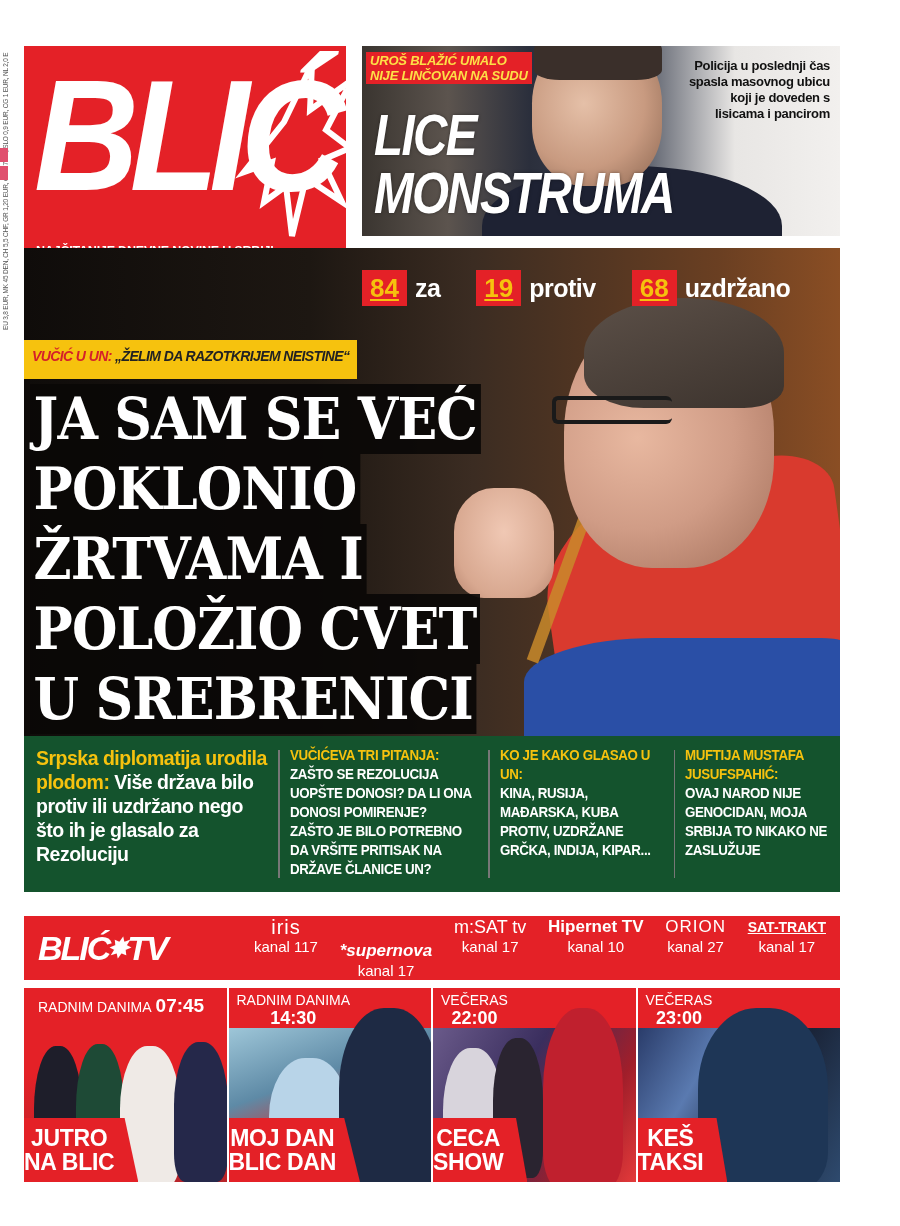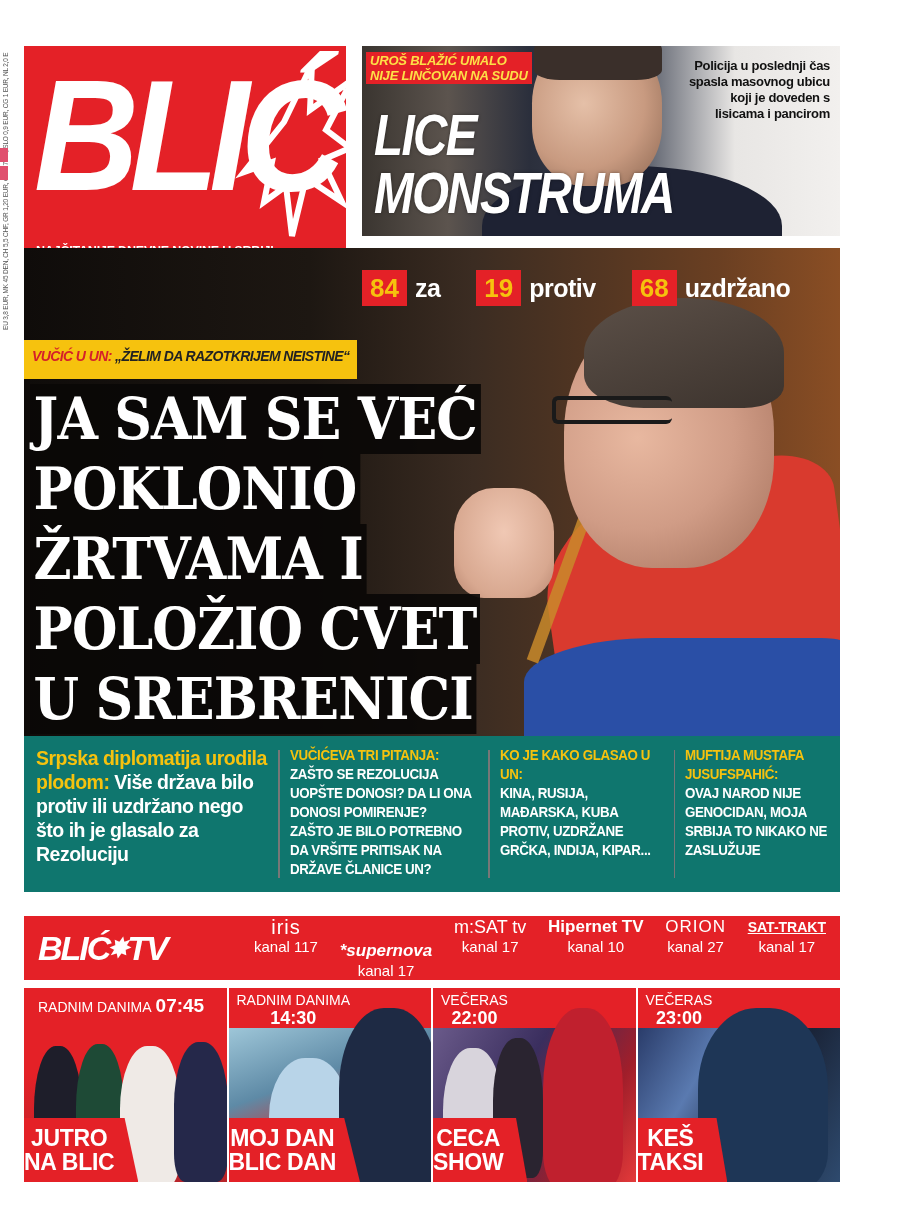--- a/index.html
+++ b/index.html
@@ -75,35 +75,35 @@
   .glasses { position: absolute; left: 528px; top: 148px; width: 120px; height: 28px; border: 4px solid #1a1a1a; border-radius: 6px; border-right: none; }
   .hands { position: absolute; left: 430px; top: 240px; width: 100px; height: 110px; border-radius: 40% 40% 30% 30%;
     background: radial-gradient(ellipse at 50% 40%, #f0c8b4 0%, #d8a890 70%, #b88670 100%); }
   .flag-red { position: absolute; left: 520px; top: 220px; width: 300px; height: 200px; background: #d93a2e;
     border-radius: 60% 20% 0 0; transform: rotate(-8deg); }
   .flag-blue { position: absolute; left: 500px; top: 390px; width: 330px; height: 110px; background: #2a4fa6;
     border-radius: 40% 10% 0 0; }
   .flag-fringe { position: absolute; left: 540px; top: 200px; width: 12px; height: 220px; background: #c98a2a; transform: rotate(20deg); opacity: 0.85; }
 
   .vote-row { position: absolute; top: 22px; left: 338px; display: flex; align-items: center; }
-  .vote-num { background: #e42127; color: #f6c20e; font-weight: bold; font-size: 26px; line-height: 36px; padding: 0 8px; }
+  .vote-num { background: #e42127; color: #f6c20e; font-weight: bold; font-size: 26px; line-height: 36px; padding: 0 8px; text-decoration: underline; }
   .vote-label { color: #fff; font-weight: bold; font-size: 25px; margin: 0 36px 0 8px; letter-spacing: -0.5px; }
 
   .kicker-bar { position: absolute; left: 0; top: 92px; background: #f6c20e; height: 39px; padding: 0 8px;
     font-weight: bold; font-style: italic; font-size: 14px; line-height: 32px; letter-spacing: -0.6px; white-space: nowrap; }
   .kicker-bar .red { color: #d4202a; }
   .kicker-bar .dark { color: #222; }
 
   .headline { position: absolute; left: 6px; top: 136px; }
   .headline .hl-line { display: block; width: max-content; background: rgba(10,8,6,0.92);
     font-family: "DejaVu Serif", serif; font-weight: bold; color: #fff; font-size: 58px; line-height: 70px;
     padding: 0 4px; letter-spacing: -1px; transform: scaleX(0.9); transform-origin: left; height: 70px; margin-bottom: 0px; }
 
   
-  .info-block { left: 24px; top: 736px; width: 816px; height: 156px; background: #0f766e; display: flex; padding: 10px 0 0 12px; }
+  .info-block { left: 24px; top: 736px; width: 816px; height: 156px; background: #14532d; display: flex; padding: 10px 0 0 12px; }
   .col { color: #fff; font-weight: bold; }
   .col-1 { width: 250px; font-size: 19.5px; line-height: 24px; letter-spacing: -0.5px; padding-right: 10px; }
   .col-1 .y { color: #f6c20e; }
   .sep { width: 2px; background: #777; margin: 4px 10px 14px 0; }
   .col-narrow { font-size: 14.5px; line-height: 19px; letter-spacing: -0.4px; transform: scaleX(0.92); transform-origin: left top; }
   .col-2 { width: 205px; }
   .col-3 { width: 180px; }
   .col-4 { width: 160px; }
   .col .y { color: #f6c20e; display: block; }
 

